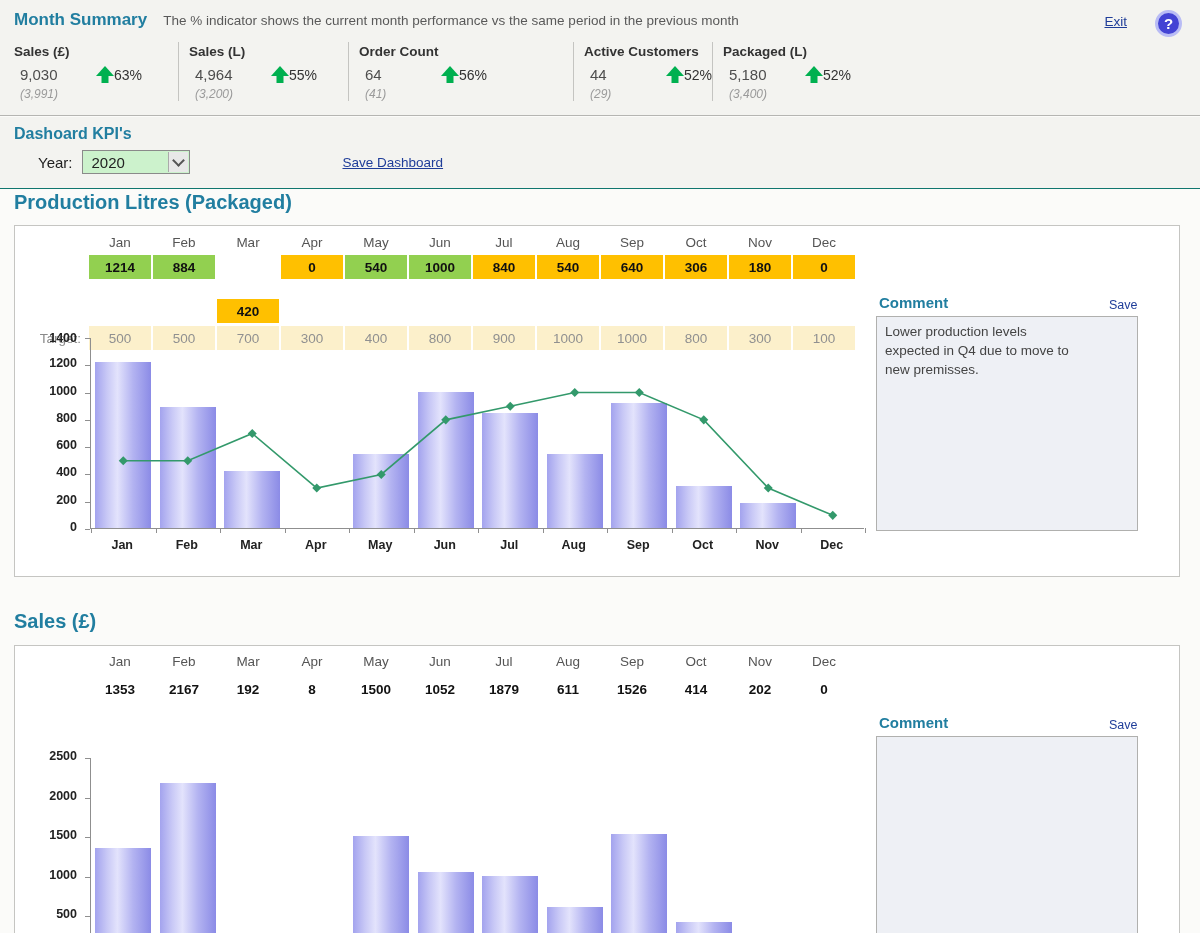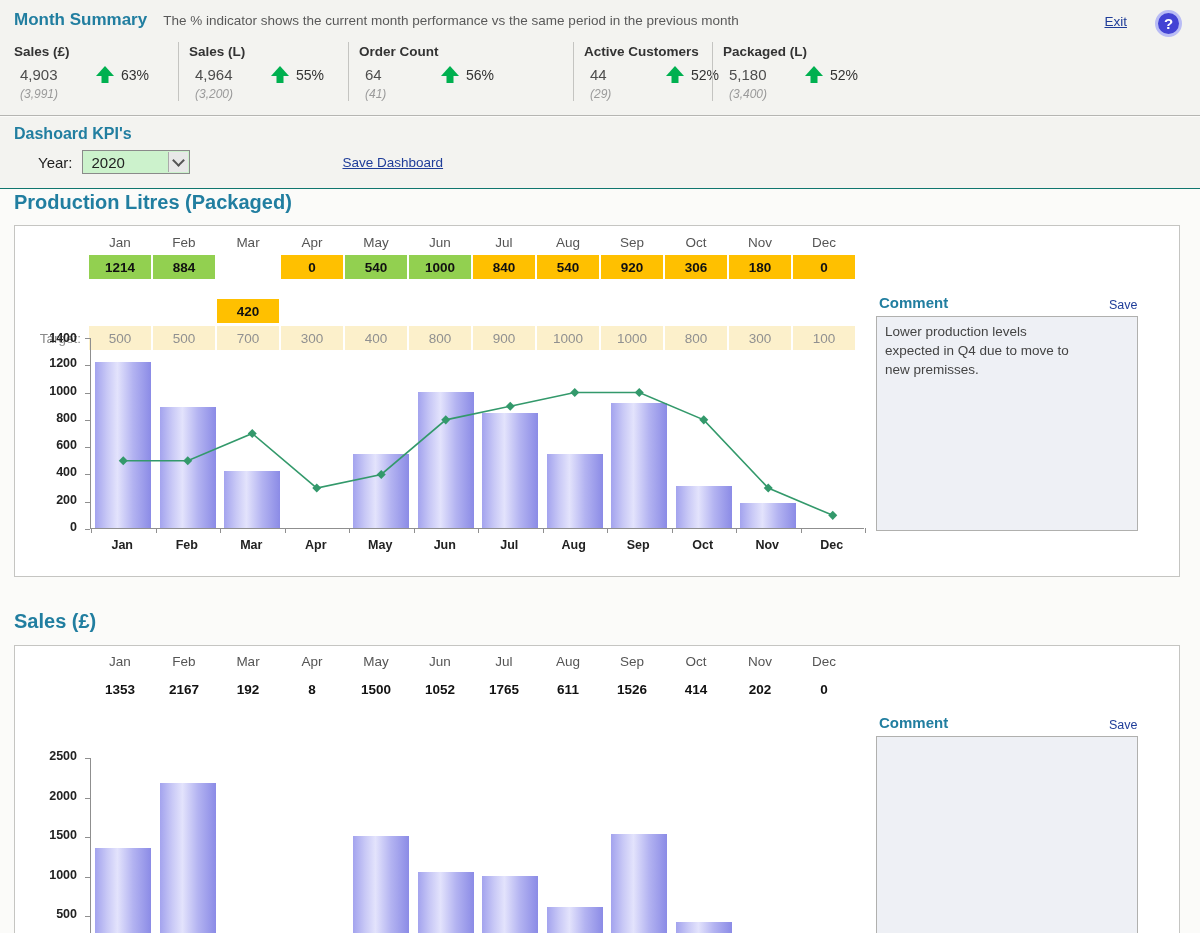--- a/index.html
+++ b/index.html
@@ -15,21 +15,21 @@
   .ms-sub { color:#595959; font-size:13.5px; margin-left:16px; margin-top:3px; }
   .exit { margin-left:auto; color:#1f3d99; font-size:13.5px; text-decoration:underline; margin-top:4px; margin-right:28px; }
   .help { width:27px; height:27px; border-radius:50%; background:#4343d4; border:3px solid #b9bcf5;
           color:#fff; font-weight:bold; font-size:15px; text-align:center; line-height:22px; flex:0 0 auto; }
   .tiles { display:flex; margin-top:5px; padding-left:14px; }
   .tile { padding-top:2px; }
   .tile + .tile { border-left:1px solid #c4c4c1; padding-left:10px; }
   .tile-label { font-weight:bold; font-size:13.5px; color:#333; white-space:nowrap; }
   .tile-main { display:flex; align-items:center; margin-top:7px; }
   .tile-value { font-size:15px; color:#4d4d4d; min-width:66px; margin-left:6px; }
-  .tile-pct { font-size:14px; color:#333; margin-left:7px; }
+  .tile-pct { font-size:14px; color:#333; }
   .arrow-up { position:relative; width:18px; height:17px; margin-left:10px; flex:0 0 auto; }
   .arrow-up::before { content:""; position:absolute; top:0; left:50%; transform:translateX(-50%);
           border-left:9px solid transparent; border-right:9px solid transparent; border-bottom:10px solid #00b050; }
   .arrow-up::after { content:""; position:absolute; top:9px; left:50%; transform:translateX(-50%);
           width:7px; height:8px; background:#00b050; }
   .tile-prev { font-style:italic; color:#9a9a9a; font-size:12px; margin-top:4px; margin-left:6px; }
 
   
   .kpi-band { position:absolute; top:117px; left:0; width:1200px; height:72px;
               background:#f3f3f0; border-bottom:1px solid #0f766e; }
@@ -88,21 +88,21 @@
   <div class="ms-row">
     <span class="ms-title">Month Summary</span>
     <span class="ms-sub">The % indicator shows the current month performance vs the same period in the previous month</span>
     <a class="exit">Exit</a>
     <span class="help">?</span>
   </div>
   <div class="tiles" id="tiles">
       <div class="tile" style="width: 164px;">
         <div class="tile-label">Sales (£)</div>
         <div class="tile-main">
-          <span class="tile-value">4,903</span>
+          <span class="tile-value">9,030</span>
           <span class="arrow-up"></span>
           <span class="tile-pct">63%</span>
         </div>
         <div class="tile-prev">(3,991)</div>
       </div>
       <div class="tile" style="width: 170px;">
         <div class="tile-label">Sales (L)</div>
         <div class="tile-main">
           <span class="tile-value">4,964</span>
           <span class="arrow-up"></span>
@@ -172,21 +172,21 @@
       <div class="cell month">Dec</div>
       <div class="cell corner"></div>
       <div class="cell val" style="background: rgb(146, 208, 80);">1214</div>
       <div class="cell val" style="background: rgb(146, 208, 80);">884</div>
       <div class="cell val" style="background: rgb(255, 192, 0); margin-top: 44px;">420</div>
       <div class="cell val" style="background: rgb(255, 192, 0);">0</div>
       <div class="cell val" style="background: rgb(146, 208, 80);">540</div>
       <div class="cell val" style="background: rgb(146, 208, 80);">1000</div>
       <div class="cell val" style="background: rgb(255, 192, 0);">840</div>
       <div class="cell val" style="background: rgb(255, 192, 0);">540</div>
-      <div class="cell val" style="background: rgb(255, 192, 0);">920</div>
+      <div class="cell val" style="background: rgb(255, 192, 0);">640</div>
       <div class="cell val" style="background: rgb(255, 192, 0);">306</div>
       <div class="cell val" style="background: rgb(255, 192, 0);">180</div>
       <div class="cell val" style="background: rgb(255, 192, 0);">0</div>
       <div class="cell tlabel">Target:</div>
       <div class="cell tval" style="background: rgb(252, 240, 203);">500</div>
       <div class="cell tval" style="background: rgb(252, 240, 203);">500</div>
       <div class="cell tval" style="background: rgb(252, 240, 203);">700</div>
       <div class="cell tval" style="background: rgb(252, 240, 203);">300</div>
       <div class="cell tval" style="background: rgb(252, 240, 203);">400</div>
       <div class="cell tval" style="background: rgb(252, 240, 203);">800</div>
@@ -290,21 +290,21 @@
       <div class="cell month">Oct</div>
       <div class="cell month">Nov</div>
       <div class="cell month">Dec</div>
       <div class="cell corner"></div>
       <div class="cell sval">1353</div>
       <div class="cell sval">2167</div>
       <div class="cell sval">192</div>
       <div class="cell sval">8</div>
       <div class="cell sval">1500</div>
       <div class="cell sval">1052</div>
-      <div class="cell sval">1765</div>
+      <div class="cell sval">1879</div>
       <div class="cell sval">611</div>
       <div class="cell sval">1526</div>
       <div class="cell sval">414</div>
       <div class="cell sval">202</div>
       <div class="cell sval">0</div>
     </div>
   <span class="comment-title">Comment</span>
   <a class="save-link">Save</a>
   <textarea class="comment-box" style=""></textarea>
 <span class="ytick" style="top: 261.4px;">500</span>

